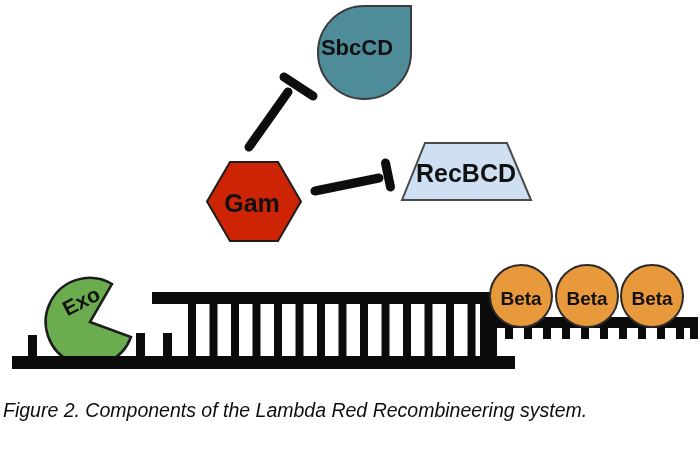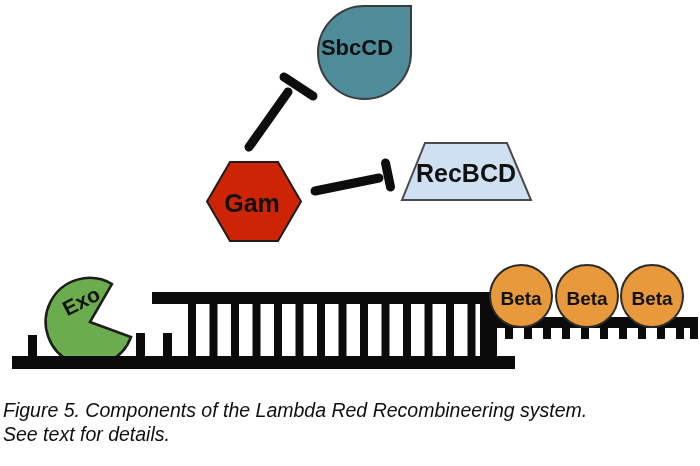--- a/index.html
+++ b/index.html
@@ -104,17 +104,16 @@
       <text class="node-label" font-size="25" text-anchor="middle" dominant-baseline="central" x="252" y="203">Gam</text>
     </g>
 
     <g>
       <polygon points="425,143 507,143 531,200 402,200" stroke="#4a4a4a" stroke-width="2" fill="#cfe0f2"></polygon>
       <text class="node-label" font-size="25" text-anchor="middle" dominant-baseline="central" x="466" y="173">RecBCD</text>
     </g>
   </svg>
 
   <div class="caption">
-    <div>Figure 5. Components of the Lambda Red Recombineering system.</div>
-    <div>See text for details.</div>
+    <div>Figure 2. Components of the Lambda Red Recombineering system.</div>
   </div>
 
 </div>
 
 </body></html>

